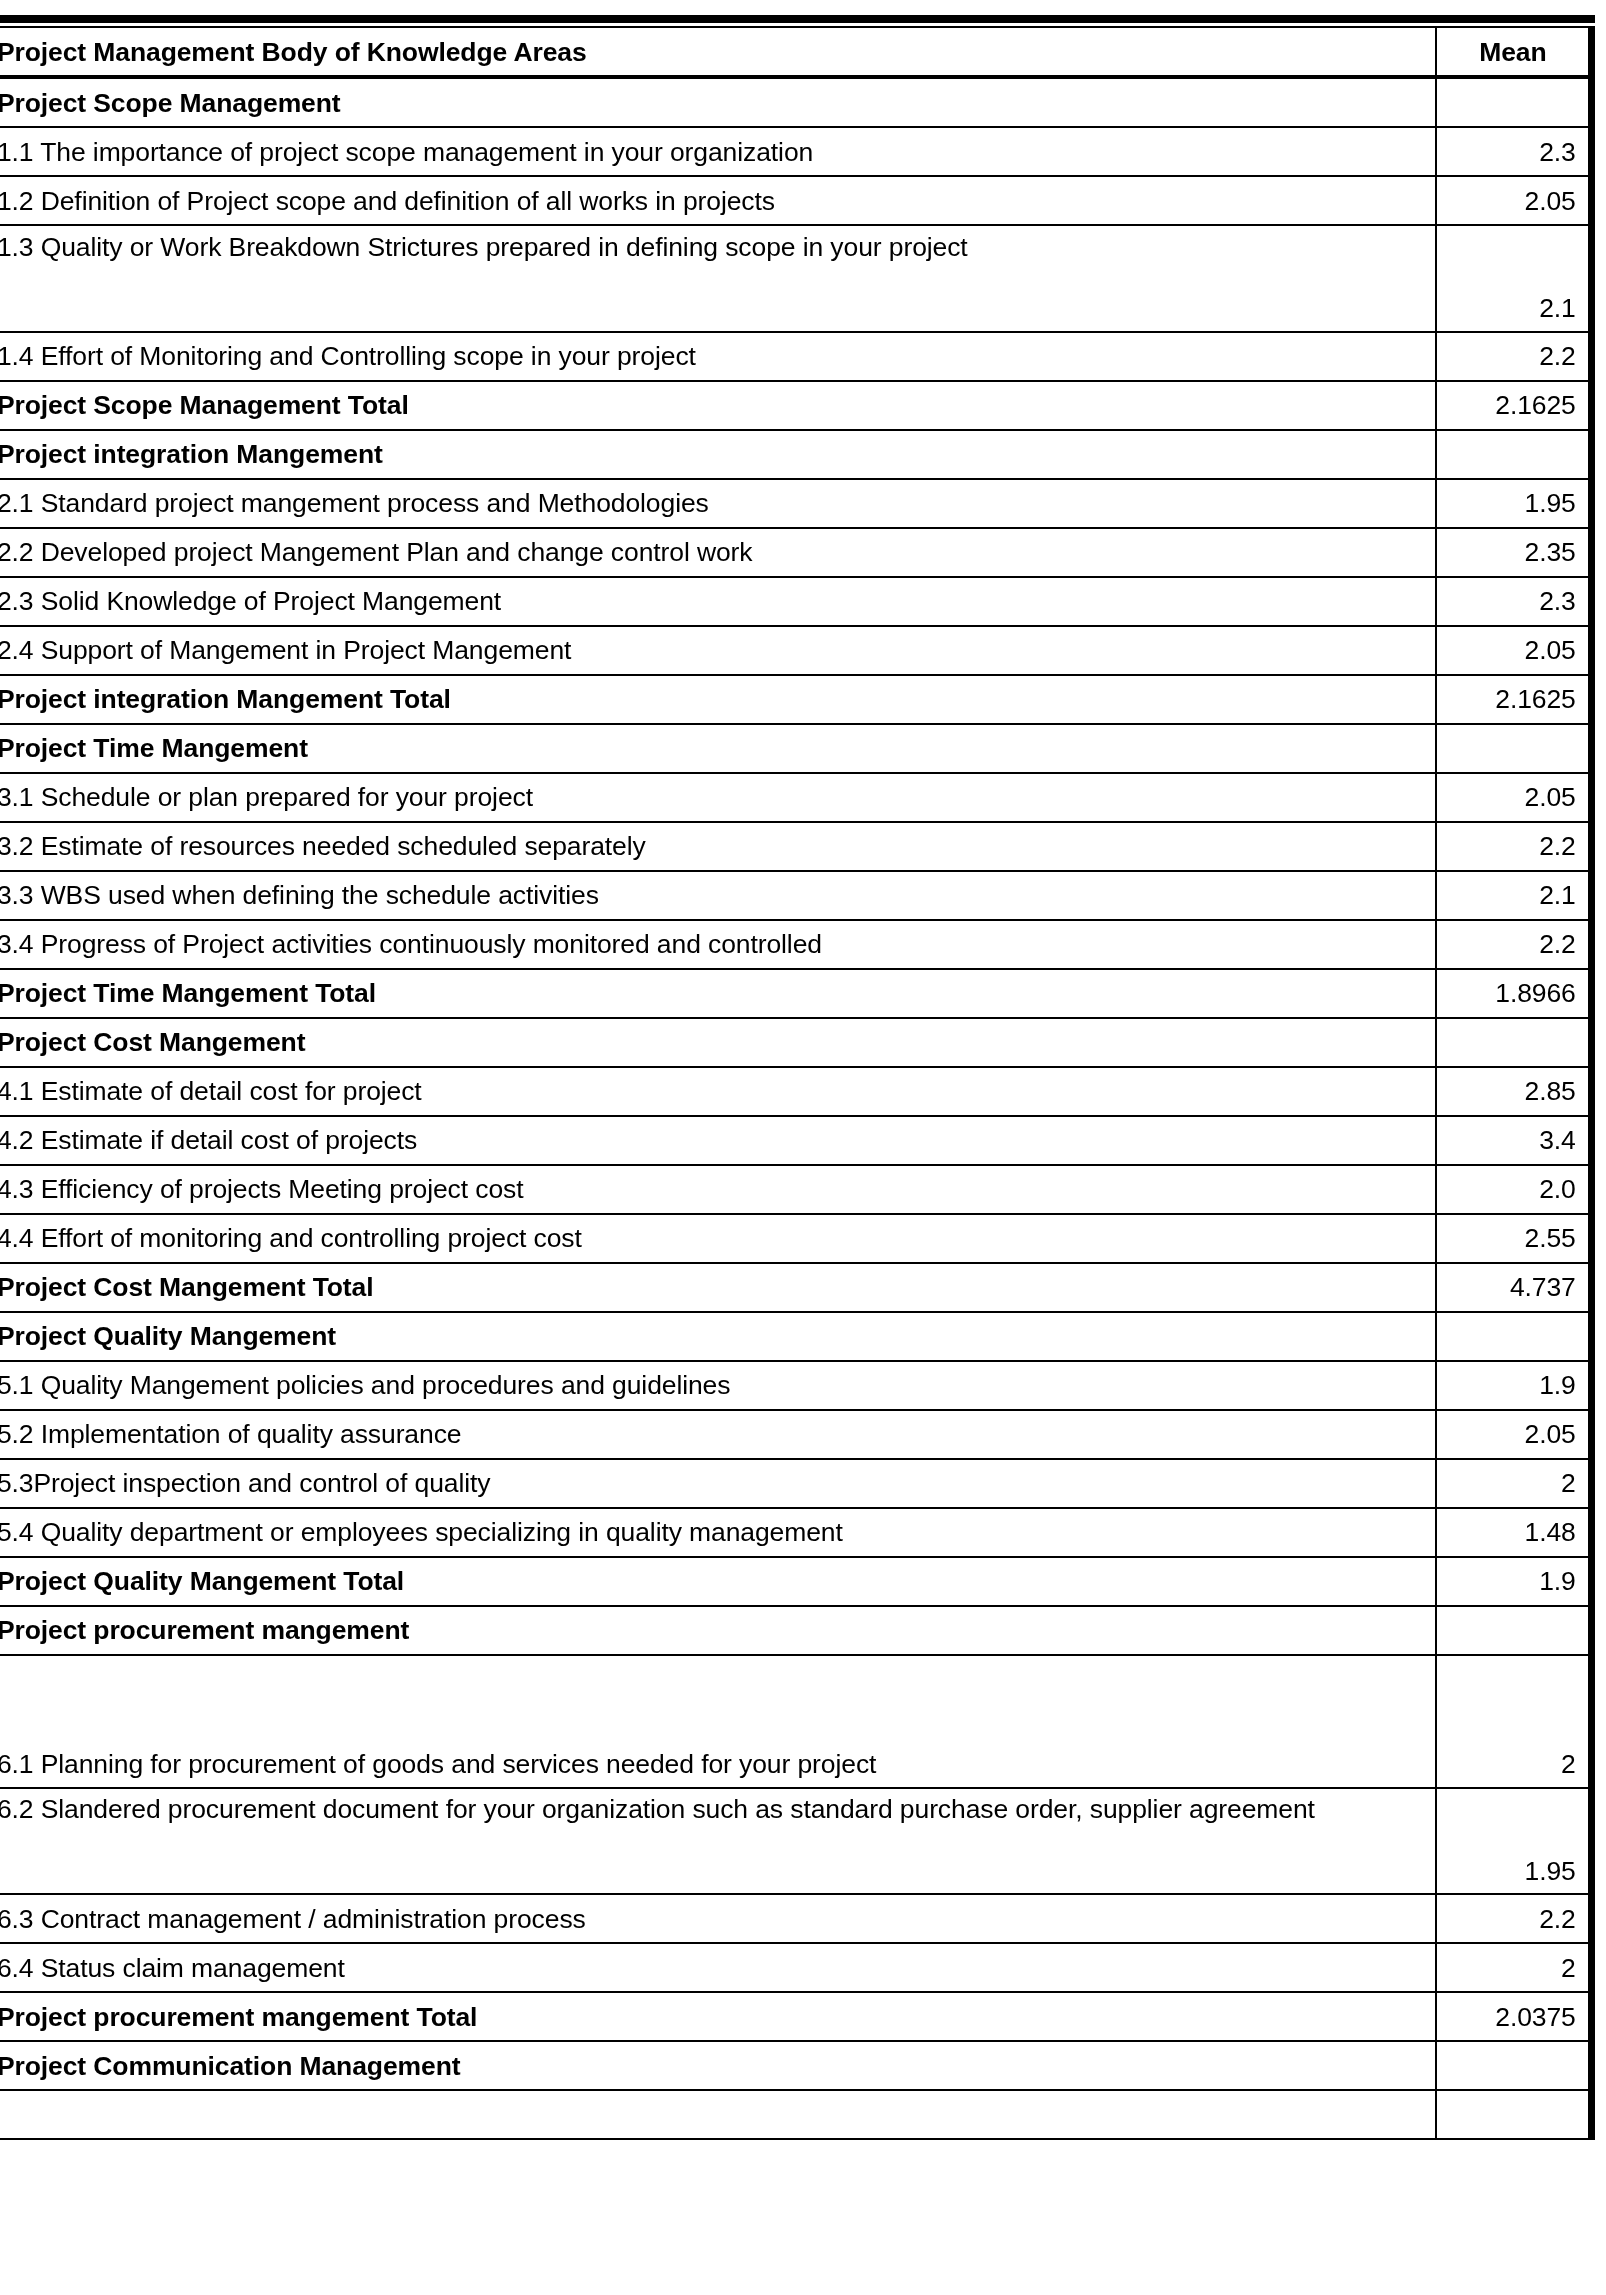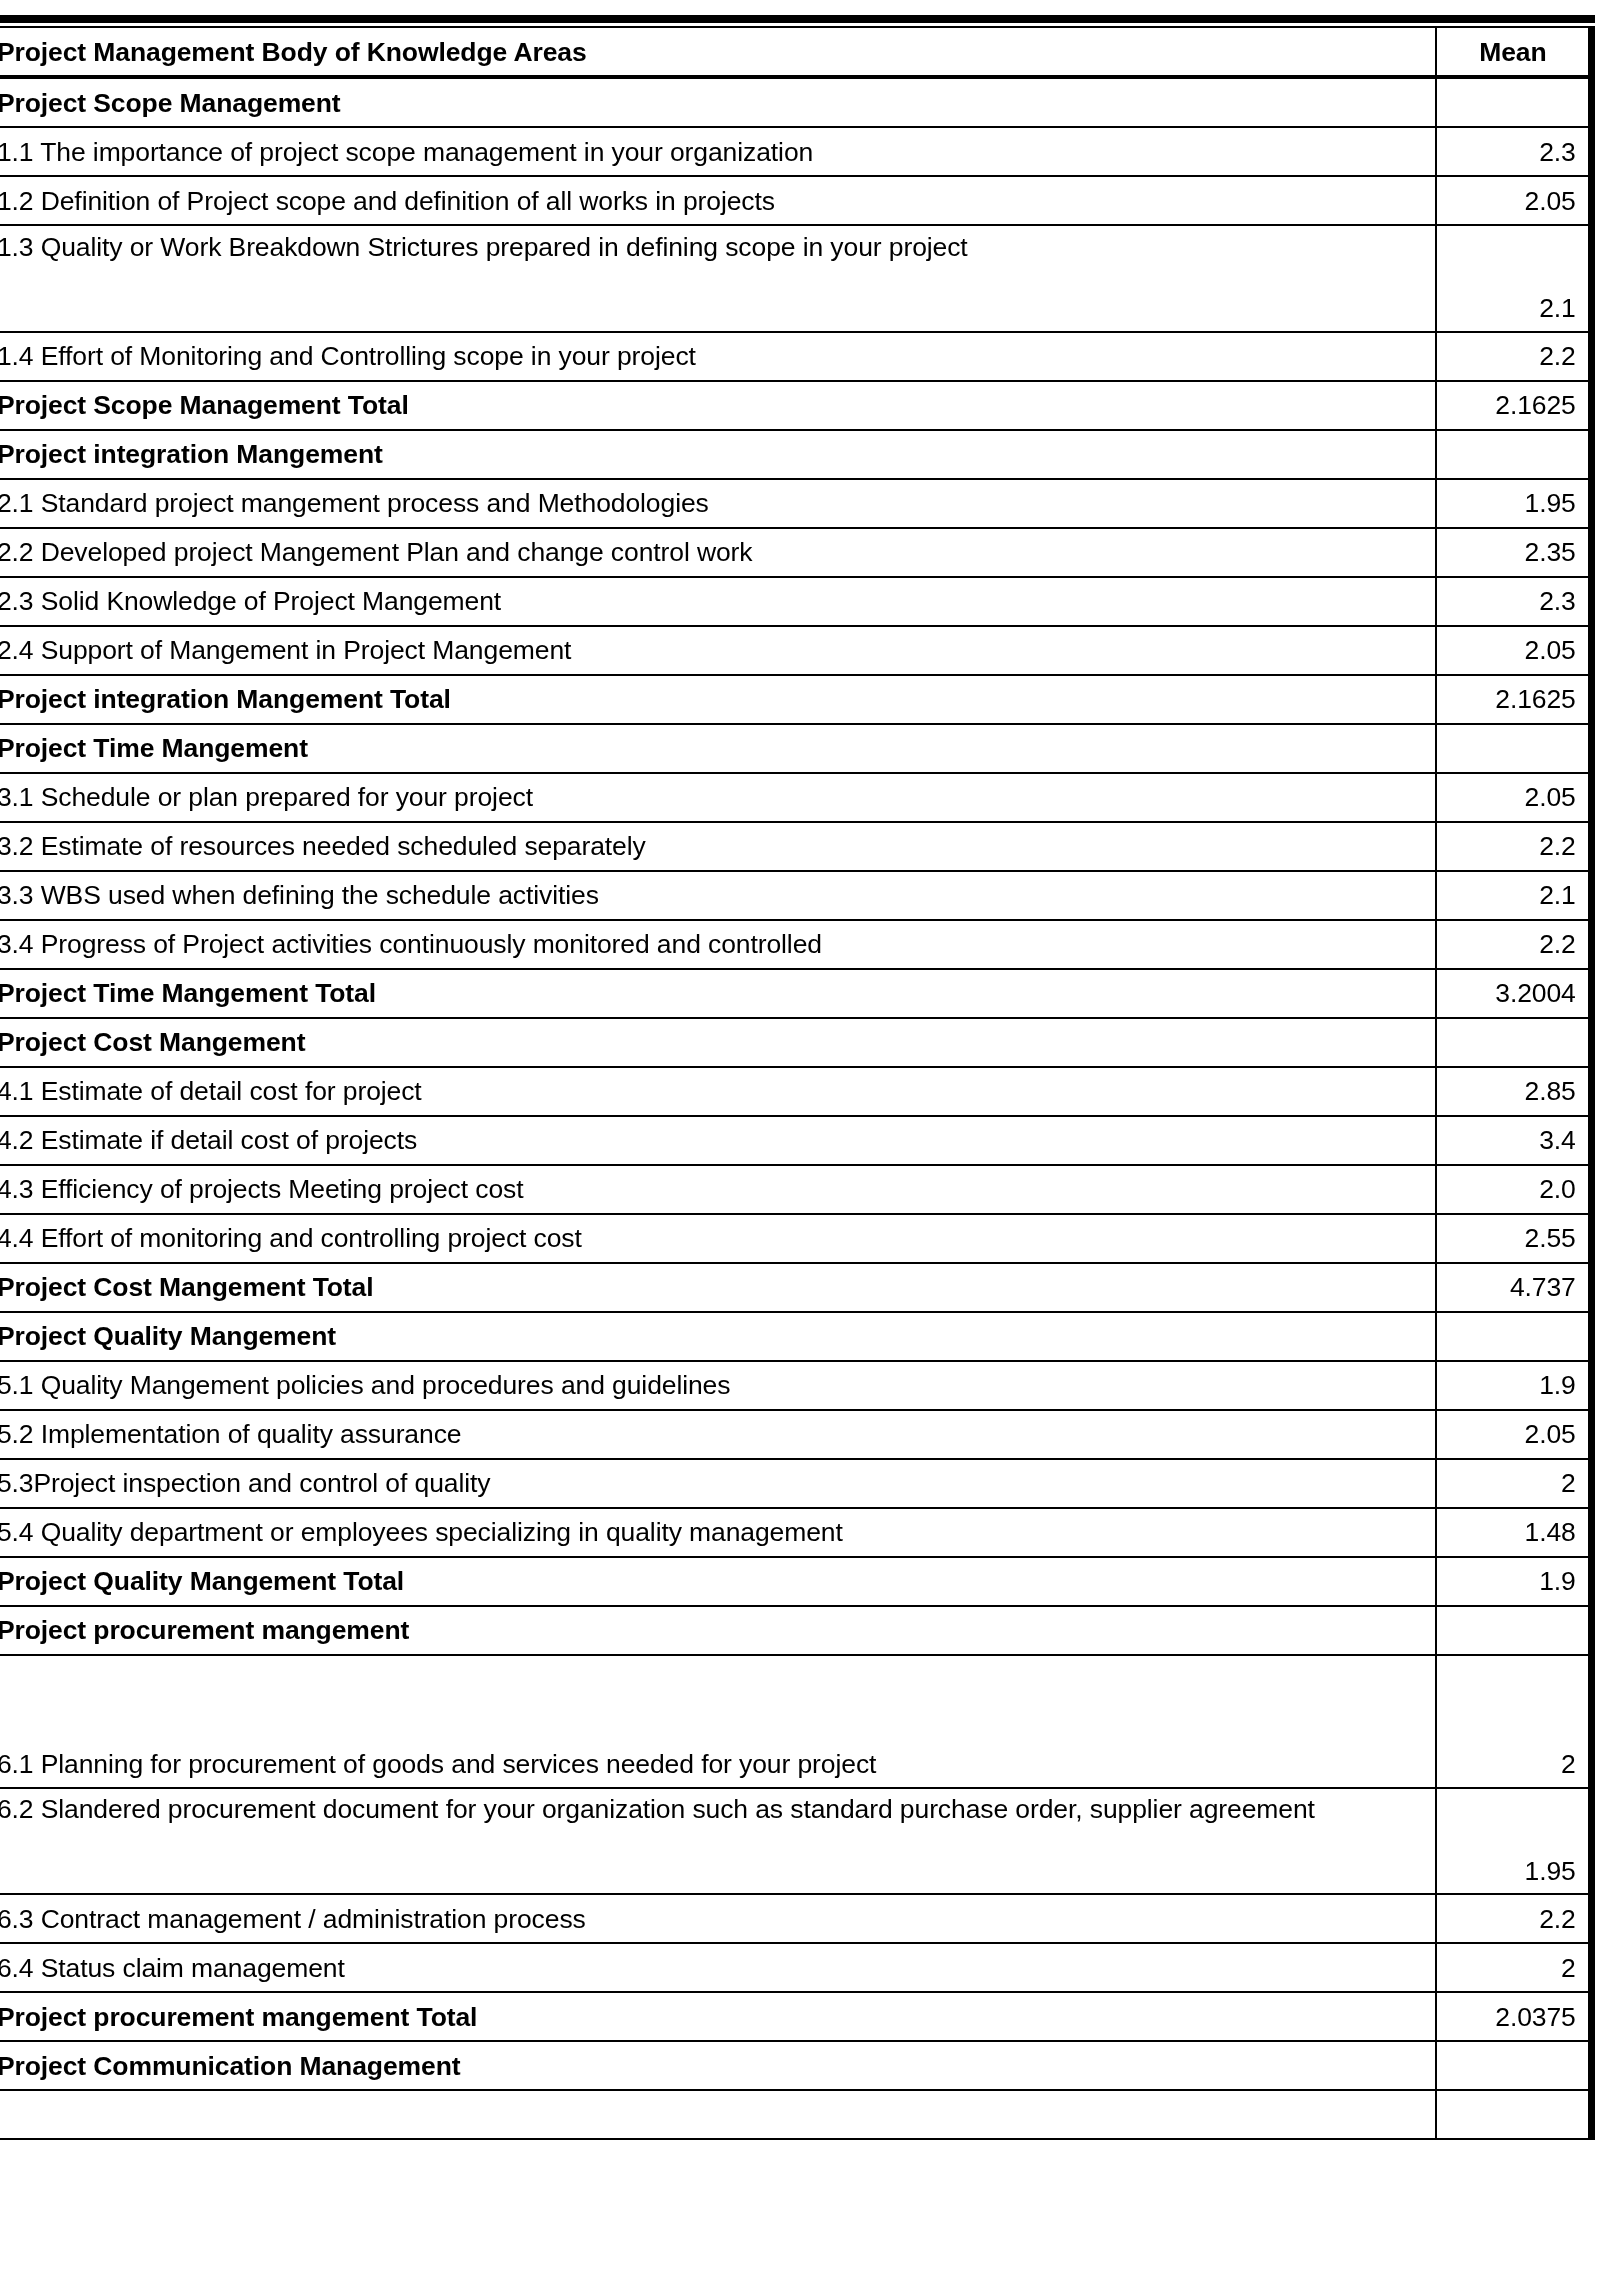--- a/index.html
+++ b/index.html
@@ -183,21 +183,21 @@
           <tr class="item-row">
             <td class="label-cell">3.3 WBS used when defining the schedule activities</td>
             <td class="mean-cell">2.1</td>
           </tr>
           <tr class="item-row">
             <td class="label-cell">3.4 Progress of Project activities continuously monitored and controlled</td>
             <td class="mean-cell">2.2</td>
           </tr>
           <tr class="total-row">
             <td class="label-cell">Project Time Mangement Total</td>
-            <td class="mean-cell">3.2004</td>
+            <td class="mean-cell">1.8966</td>
           </tr>
           <tr class="group-row">
             <td class="label-cell">Project Cost Mangement</td>
             <td class="mean-cell"></td>
           </tr>
           <tr class="item-row">
             <td class="label-cell">4.1 Estimate of detail cost for project</td>
             <td class="mean-cell">2.85</td>
           </tr>
           <tr class="item-row">

